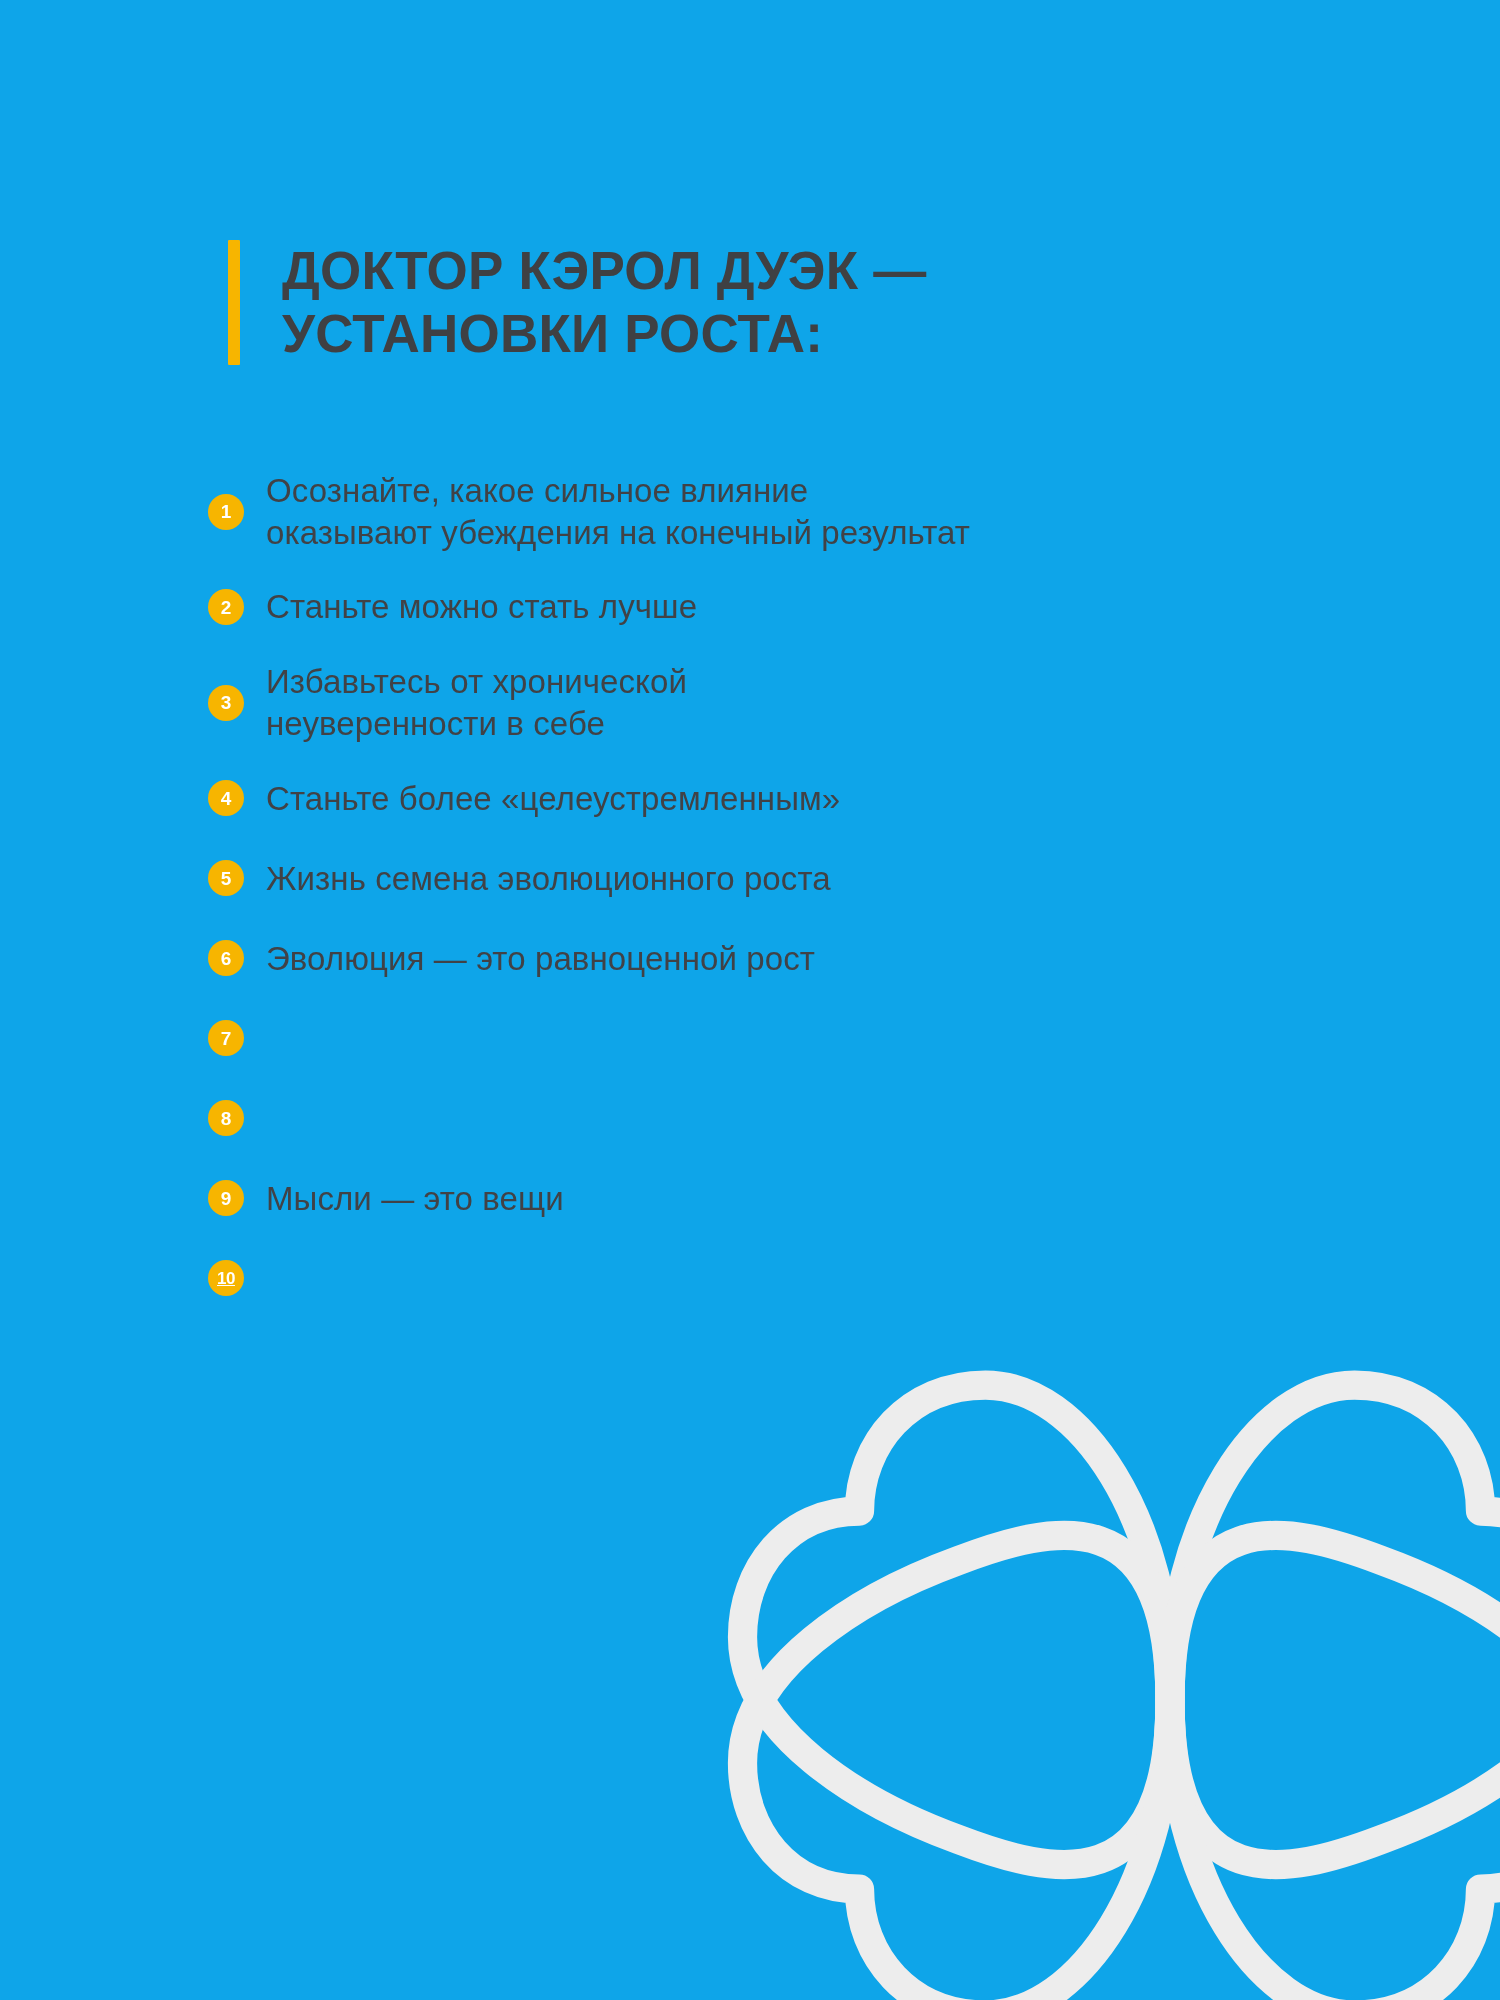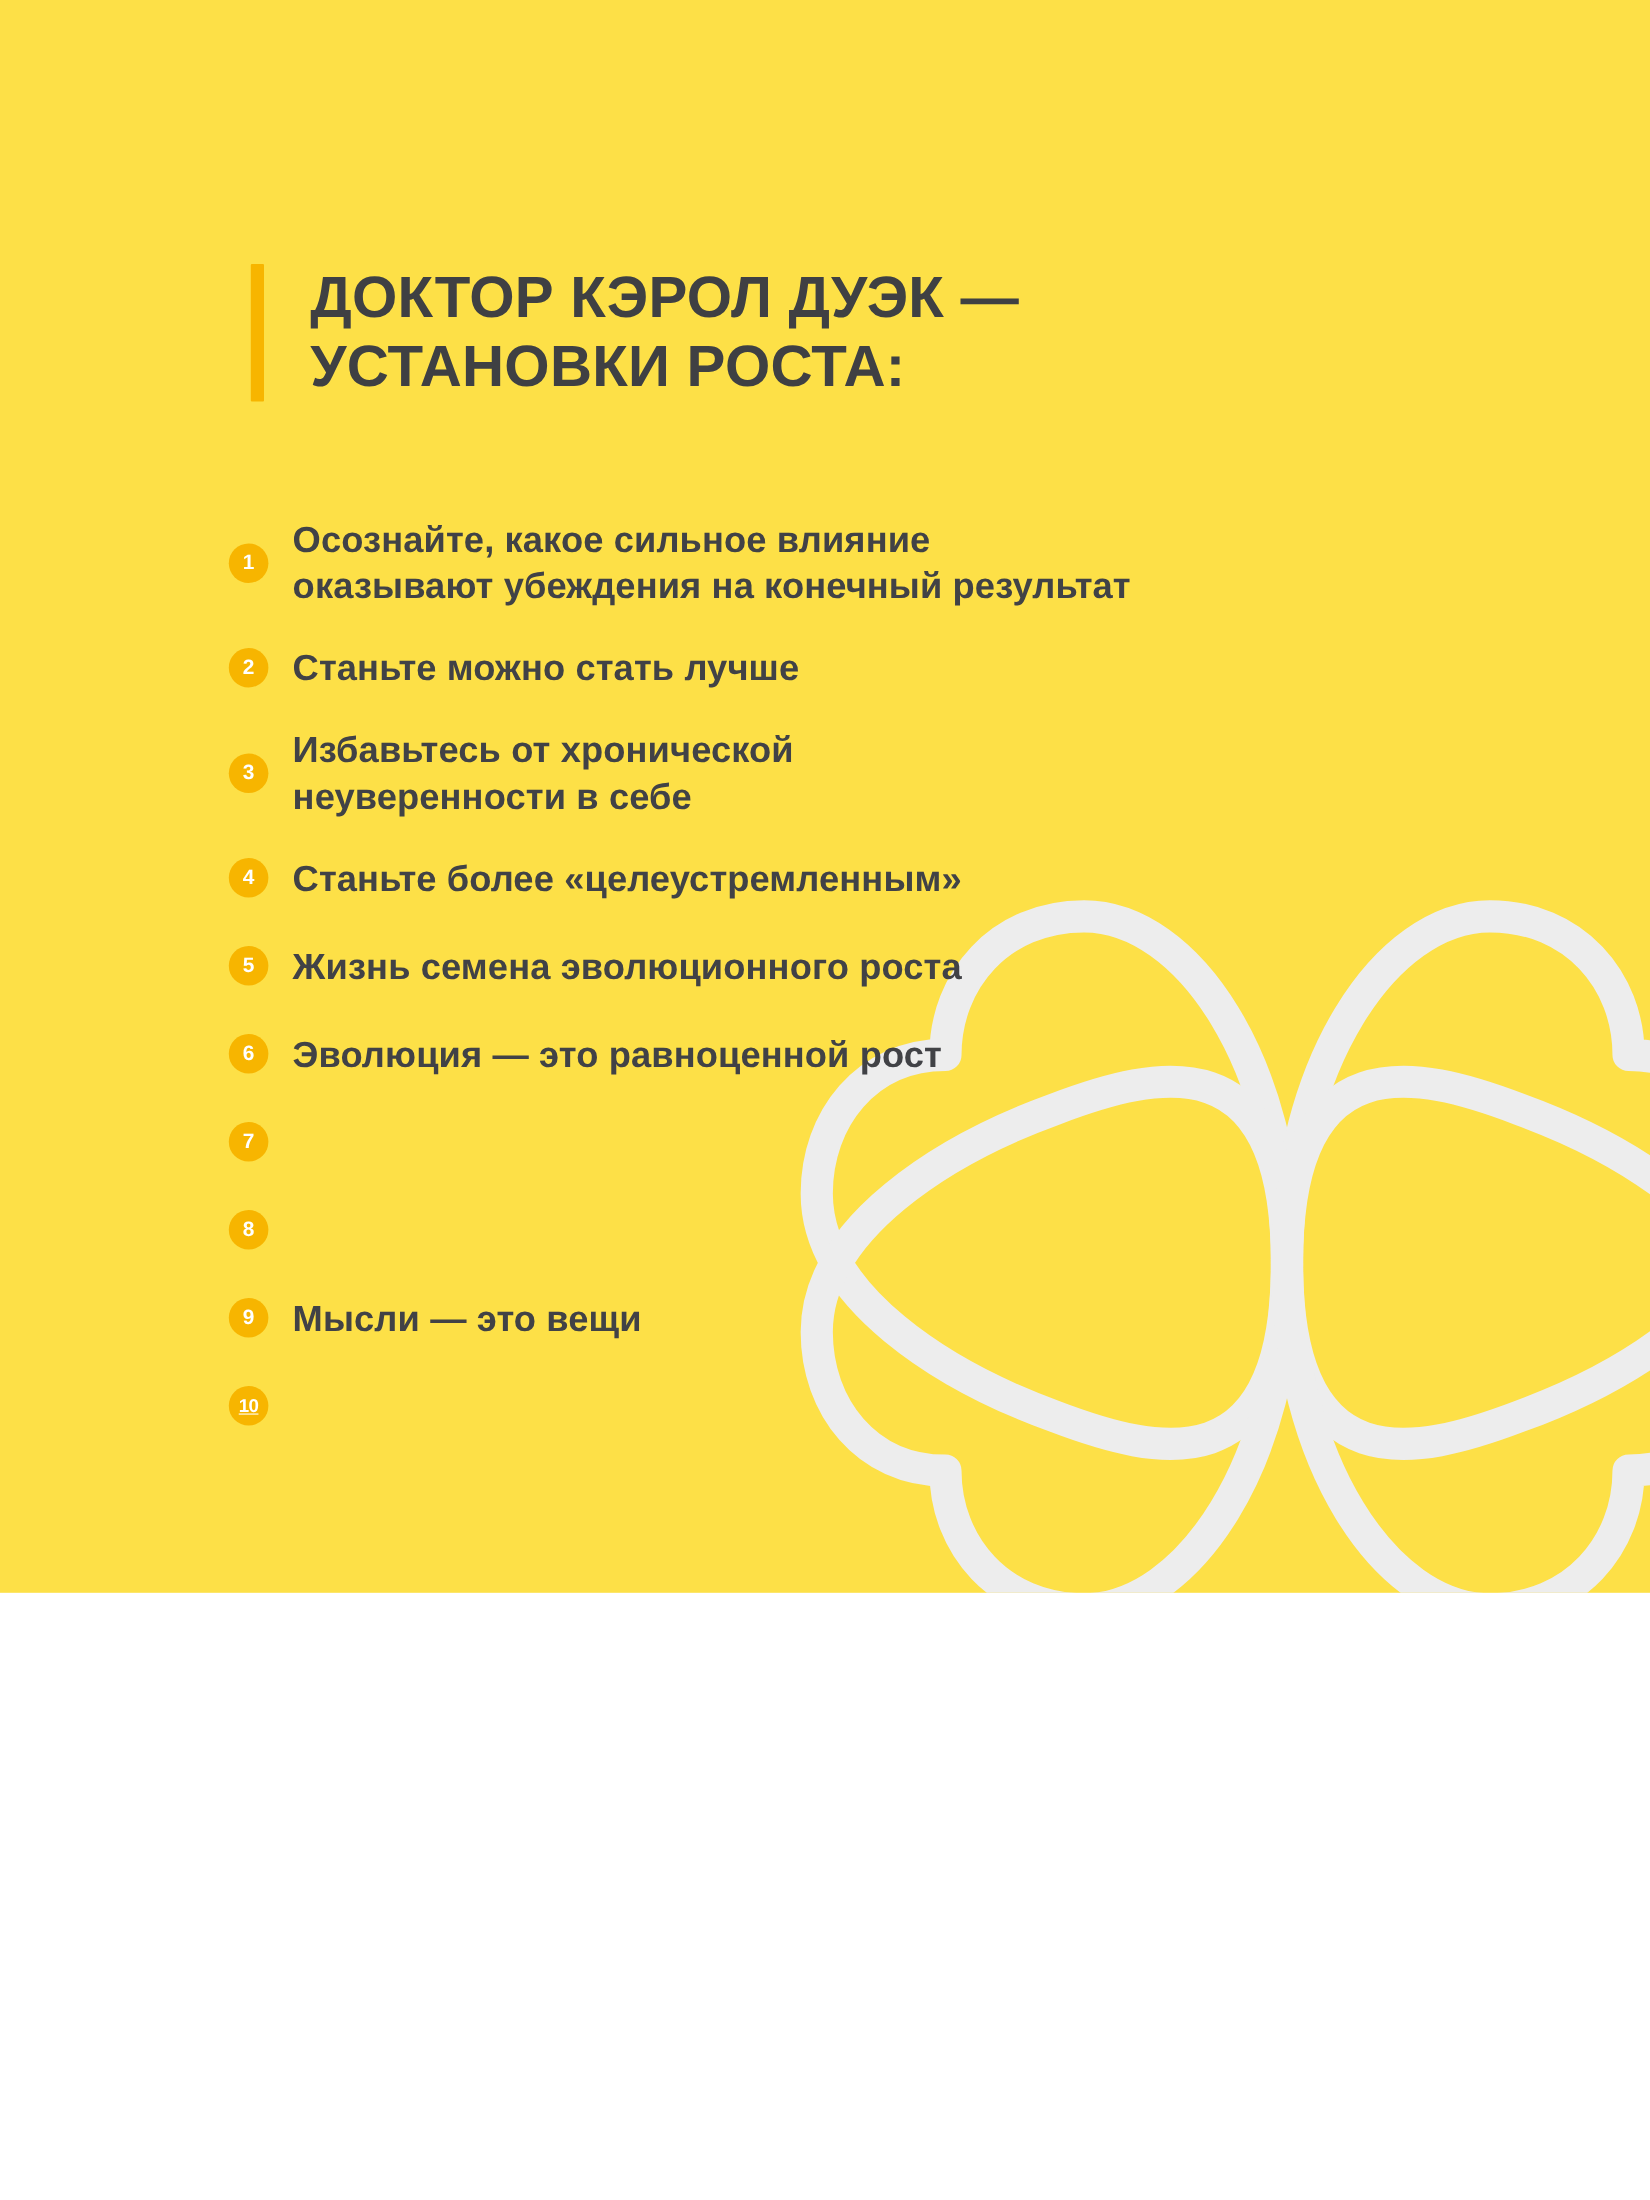--- a/index.html
+++ b/index.html
@@ -12,22 +12,22 @@
     height: 2000px;
     background: #ffffff;
     font-family: "Liberation Sans", "DejaVu Sans", sans-serif;
     overflow: hidden;
     position: relative;
   }
 
   .page {
     position: relative;
     width: 1500px;
-    height: 1448px;
-    background: #fde047;
+    height: 2000px;
+    background: #0ea5e9;
     overflow: hidden;
   }
 
   
   .watermark {
     position: absolute;
     right: -120px;
     bottom: -150px;
     width: 900px;
     height: 900px;
@@ -93,21 +93,21 @@
     display: flex;
     align-items: center;
     justify-content: center;
     line-height: 1;
     margin-right: 22px;
   }
   .badge.wide { font-size: 17px; letter-spacing: -0.5px; text-decoration: underline; }
   .item-text {
     color: #414246;
     font-size: 33px;
-    font-weight: 700;
+    font-weight: 400;
     line-height: 1.26;
     letter-spacing: 0.1px;
     white-space: pre-line;
   }
 </style>
 </head>
 <body>
 
 <div class="page">
 

